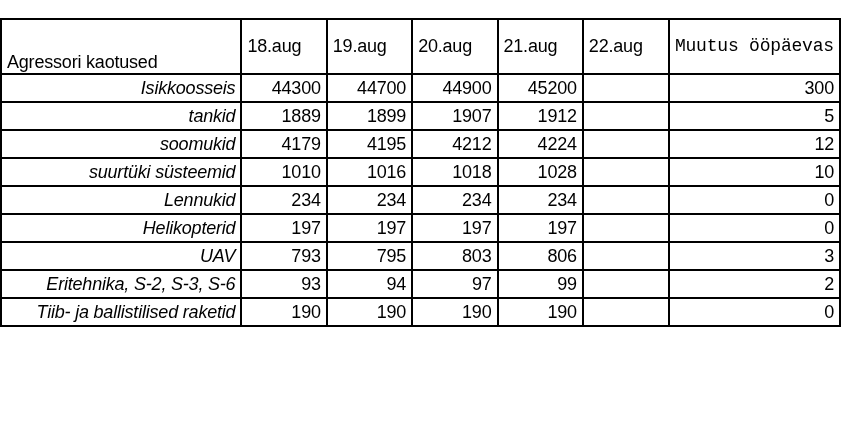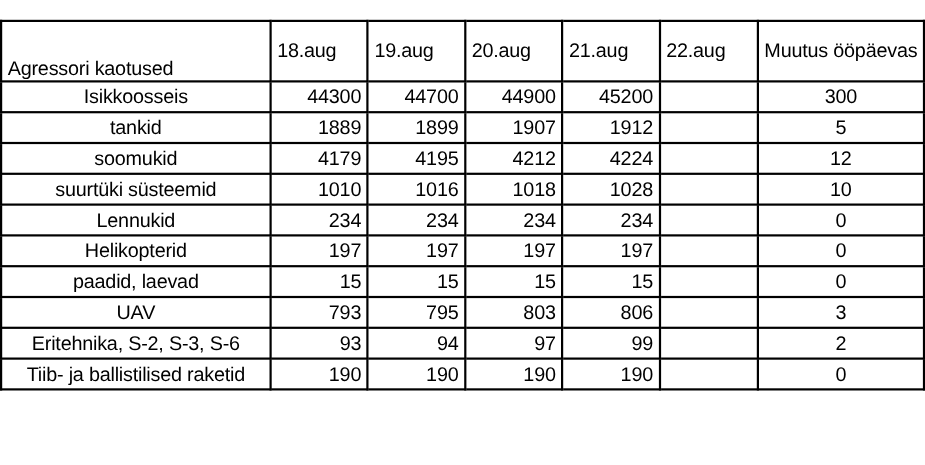--- a/index.html
+++ b/index.html
@@ -26,32 +26,33 @@
     overflow: hidden;
     white-space: nowrap;
     border: 2px solid #000000;
     background: #ffffff;
   }
   
   thead tr { height: 55px; }
   th.corner-h { text-align: left; vertical-align: bottom; padding-bottom: 2px; }
   th.date-h   { text-align: left; vertical-align: middle; }
   th.change-h {
-    text-align: center; vertical-align: middle;
+    text-align: left; vertical-align: middle;
     white-space: normal; line-height: 23px;
     border: none;
     border-top: 1px solid #c9c9c9;
     border-bottom: 1px solid #c9c9c9;
+    font-family: Liberation Mono, monospace;
   }
   
   tbody tr { height: 28px; }
-  td.c-label { text-align: center; vertical-align: middle; }
+  td.c-label { text-align: right; vertical-align: middle; font-style: italic; }
   td.c-num   { text-align: right; vertical-align: middle; }
   td.c-change {
-    text-align: center; vertical-align: middle;
+    text-align: right; vertical-align: middle;
     border: none;
     border-bottom: 1px solid #c9c9c9;
   }
 </style>
 </head>
 <body>
 
 <div class="screen">
   <table class="losses">
     <colgroup>
@@ -123,29 +124,20 @@
         <tr>
           <td class="c-label">Helikopterid</td>
           <td class="c-num">197</td>
           <td class="c-num">197</td>
           <td class="c-num">197</td>
           <td class="c-num">197</td>
           <td class="c-num"></td>
           <td class="c-change">0</td>
         </tr>
         <tr>
-          <td class="c-label">paadid, laevad</td>
-          <td class="c-num">15</td>
-          <td class="c-num">15</td>
-          <td class="c-num">15</td>
-          <td class="c-num">15</td>
-          <td class="c-num"></td>
-          <td class="c-change">0</td>
-        </tr>
-        <tr>
           <td class="c-label">UAV</td>
           <td class="c-num">793</td>
           <td class="c-num">795</td>
           <td class="c-num">803</td>
           <td class="c-num">806</td>
           <td class="c-num"></td>
           <td class="c-change">3</td>
         </tr>
         <tr>
           <td class="c-label">Eritehnika, S-2, S-3, S-6</td>

